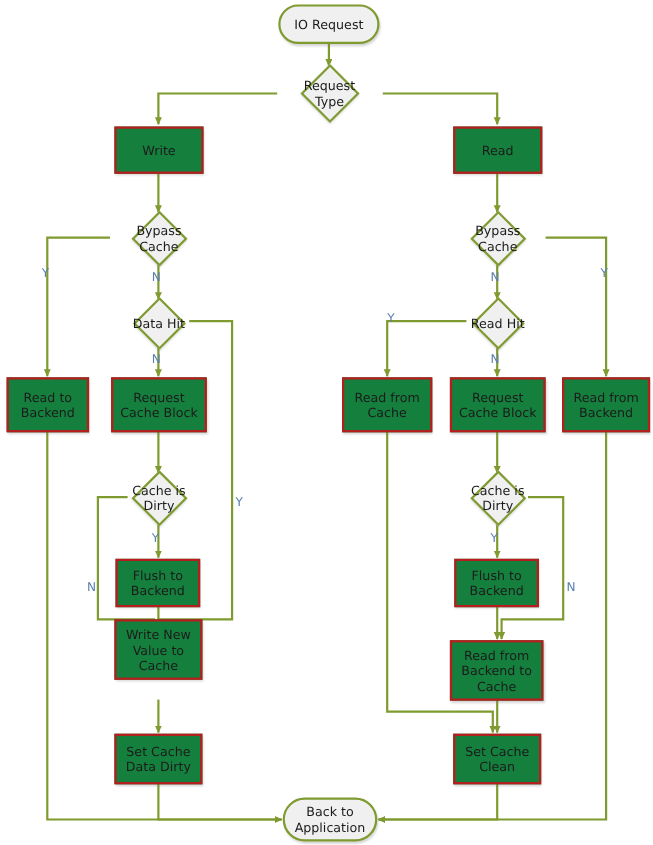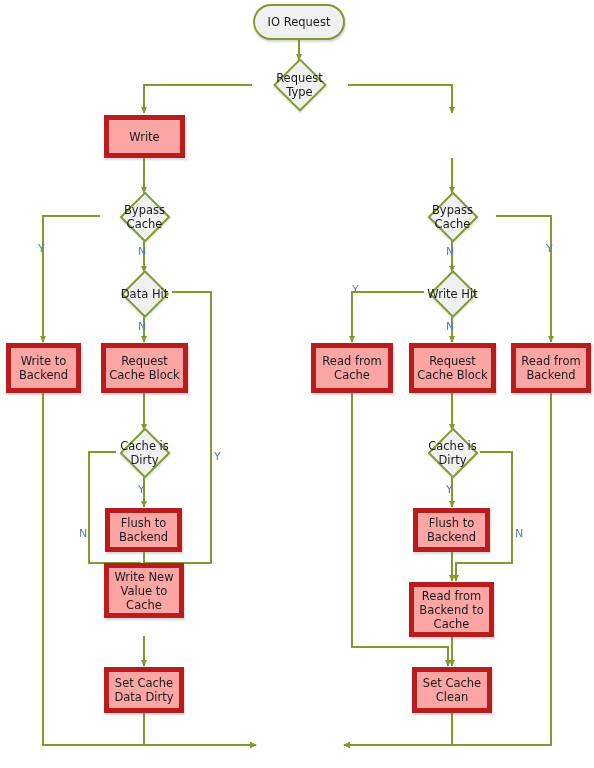--- a/index.html
+++ b/index.html
@@ -19,22 +19,22 @@
     text-align:center;
     color:#1b1b1b;
     font-size:11.5px;
     line-height:14px;
     z-index:3;
   }
   .node .lbl{display:block;white-space:pre-line;}
 
   
   .proc{
-    background:#fca5a5;
-    border:5px solid #b91c1c;
+    background:#15803d;
+    border:2px solid #b91c1c;
     box-shadow:1px 2px 2px rgba(120,120,120,.30);
   }
   
   .term{
     background:#f0f0f0;
     border:2px solid #7f9a2e;
     border-radius:22px;
     box-shadow:1px 2px 2px rgba(120,120,120,.30);
   }
   
@@ -135,45 +135,48 @@
   <div class="node dec" style="left:251px;top:61px;width:97px;height:48px;">
     <span class="dia" style="width:34px;height:34px;"></span>
     <span class="lbl">Request
 Type</span>
   </div>
 
   <div class="node proc" style="left:104px;top:115px;width:81px;height:43px;">
     <span class="lbl">Write</span>
   </div>
 
+  <div class="node proc" style="left:412px;top:115px;width:81px;height:43px;">
+    <span class="lbl">Read</span>
+  </div>
 
   <div class="node dec" style="left:99px;top:194px;width:91px;height:46px;">
     <span class="dia" style="width:32px;height:32px;"></span>
     <span class="lbl">Bypass
 Cache</span>
   </div>
 
   <div class="node dec" style="left:407px;top:194px;width:91px;height:46px;">
     <span class="dia" style="width:32px;height:32px;"></span>
     <span class="lbl">Bypass
 Cache</span>
   </div>
 
   <div class="node dec" style="left:100px;top:272px;width:89px;height:43px;">
     <span class="dia" style="width:30px;height:30px;"></span>
     <span class="lbl">Data Hit</span>
   </div>
 
   <div class="node dec" style="left:408px;top:272px;width:89px;height:43px;">
     <span class="dia" style="width:30px;height:30px;"></span>
-    <span class="lbl">Write Hit</span>
+    <span class="lbl">Read Hit</span>
   </div>
 
   <div class="node proc" style="left:6px;top:343px;width:75px;height:50px;">
-    <span class="lbl">Write to
+    <span class="lbl">Read to
 Backend</span>
   </div>
 
   <div class="node proc" style="left:101px;top:343px;width:87px;height:50px;">
     <span class="lbl">Request
 Cache Block</span>
   </div>
 
   <div class="node proc" style="left:311px;top:343px;width:82px;height:50px;">
     <span class="lbl">Read from
@@ -227,20 +230,24 @@
   <div class="node proc" style="left:104px;top:667px;width:80px;height:46px;">
     <span class="lbl">Set Cache
 Data Dirty</span>
   </div>
 
   <div class="node proc" style="left:412px;top:667px;width:80px;height:46px;">
     <span class="lbl">Set Cache
 Clean</span>
   </div>
 
+  <div class="node term" style="left:257px;top:725px;width:86px;height:40px;">
+    <span class="lbl">Back to
+Application</span>
+  </div>
 
   <span class="elabel" style="left:38px;top:243px;">Y</span>
   <span class="elabel" style="left:138px;top:246px;">N</span>
   <span class="elabel" style="left:214px;top:451px;">Y</span>
   <span class="elabel" style="left:138px;top:321px;">N</span>
   <span class="elabel" style="left:138px;top:484px;">Y</span>
   <span class="elabel" style="left:79px;top:528px;">N</span>
 
   <span class="elabel" style="left:546px;top:243px;">Y</span>
   <span class="elabel" style="left:446px;top:246px;">N</span>

